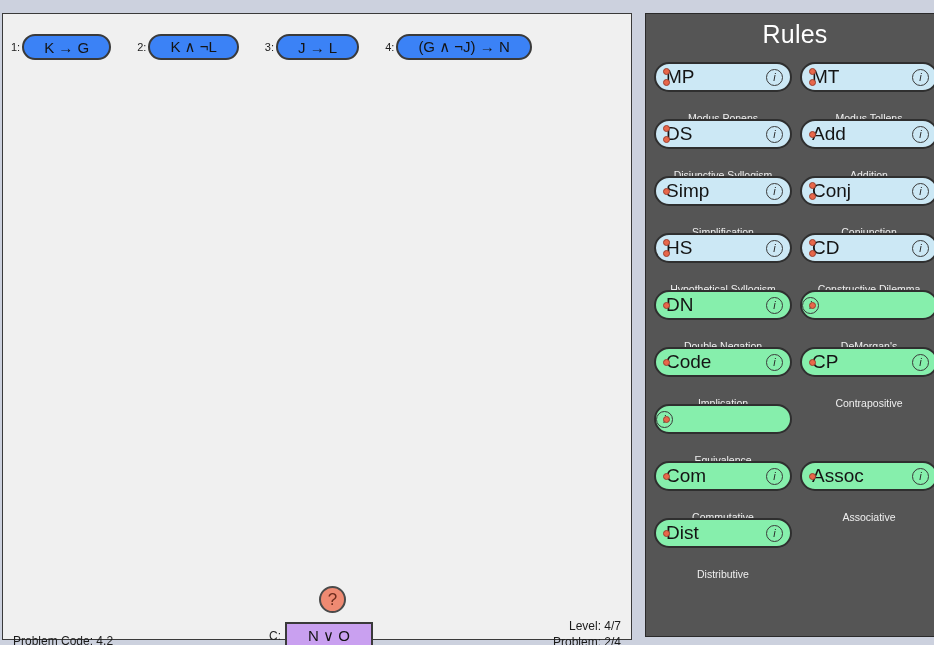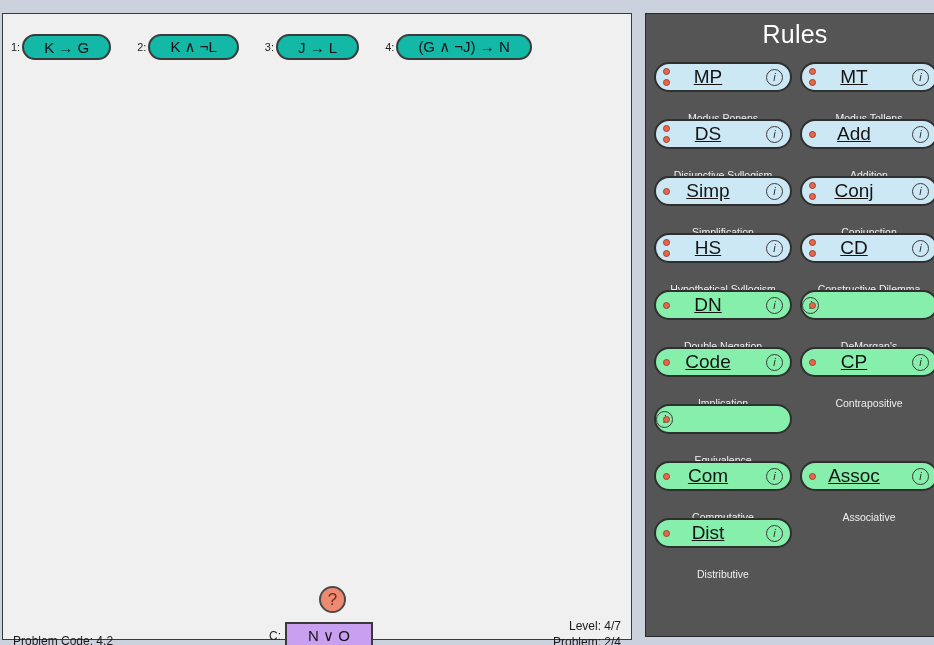--- a/index.html
+++ b/index.html
@@ -41,21 +41,21 @@
     display: flex;
     align-items: center;
     margin-right: 26px;
   }
   .premise-index {
     font-size: 11px;
     color: #222;
     margin-right: 2px;
   }
   .premise-pill {
-    background: #14b8a6;
+    background: #3b82f6;
     border: 2px solid #3a3a3a;
     border-radius: 999px;
     height: 26px;
     display: flex;
     align-items: center;
     justify-content: center;
     padding: 0 20px;
     font-size: 15px;
     color: #141414;
     box-sizing: border-box;
@@ -185,27 +185,25 @@
     width: 7px;
     height: 7px;
     border-radius: 50%;
     background: #e8674a;
     border: 1px solid #9c4030;
     box-sizing: border-box;
   }
 
   .rule-abbr {
     flex: 1;
-    text-align: center;
     font-size: 19px;
     color: #141414;
     padding-left: 10px;
     padding-right: 16px;
     white-space: nowrap;
-    text-decoration: underline;
   }
   .info-icon {
     width: 17px;
     height: 17px;
     border-radius: 50%;
     border: 1.6px solid #3a3a3a;
     font-size: 11px;
     font-style: italic;
     color: #2a2a2a;
     display: flex;

